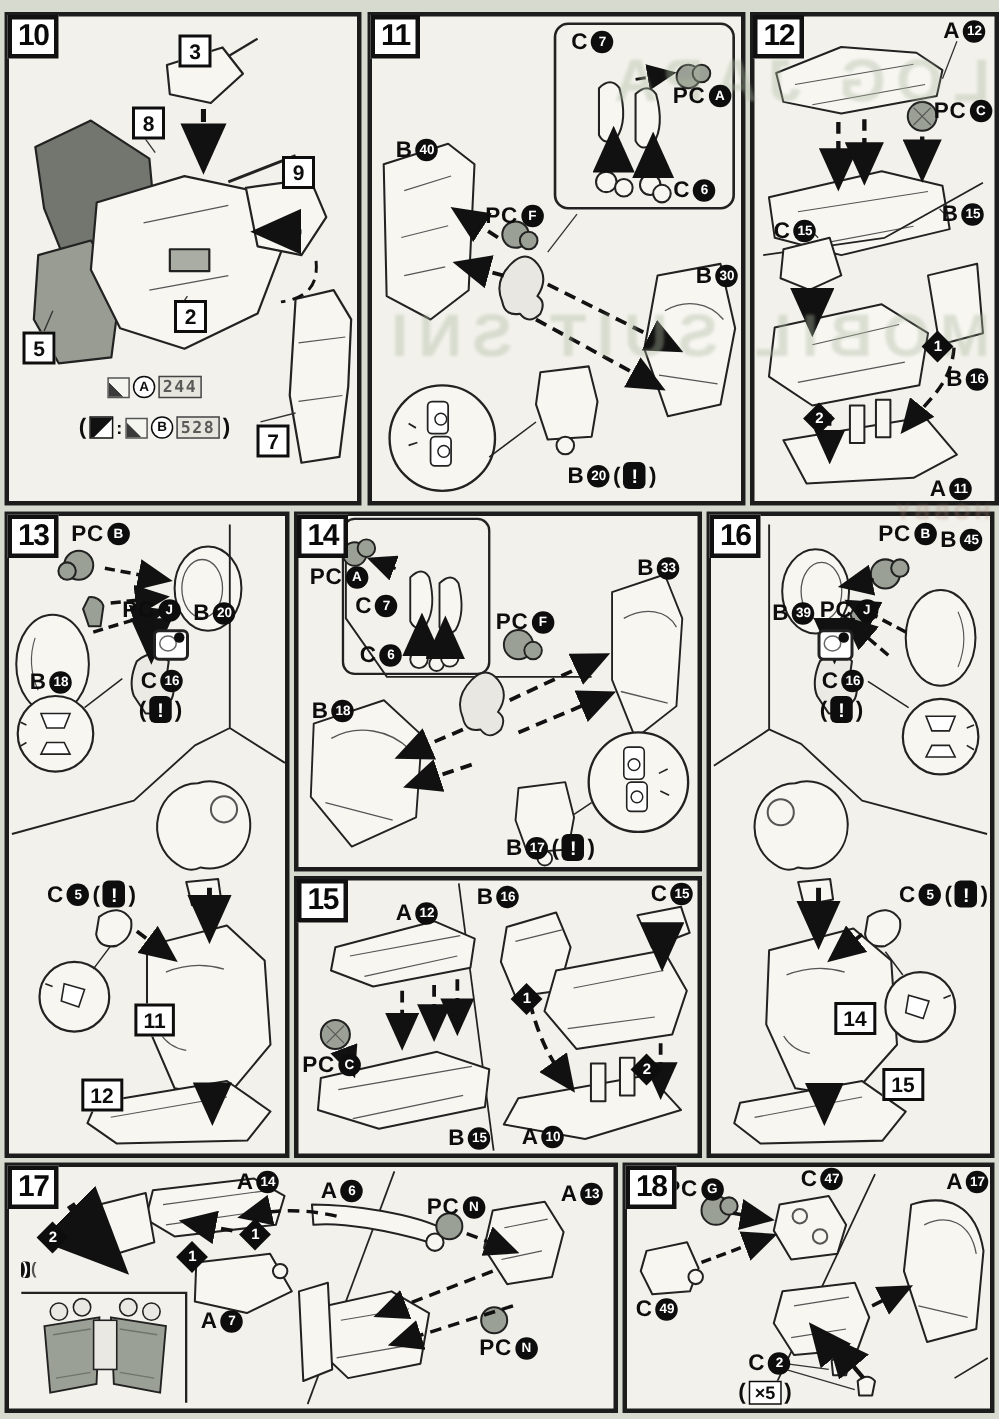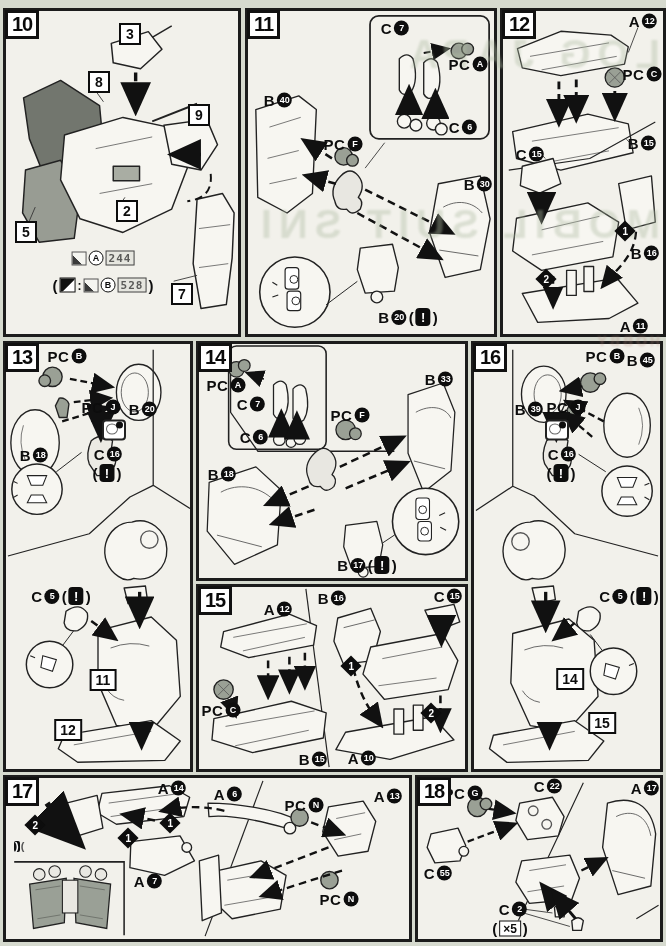--- a/index.html
+++ b/index.html
@@ -751,29 +751,29 @@
       <path d="M162,146 L140,120" stroke="#111" stroke-width="3" fill="none" marker-end="url(#a18)"></path>
       <path d="M108,136 L138,140 M108,140 L156,154" stroke="#333" stroke-width="0.9" fill="none"></path>
     </svg>
     <div class="labels">
         <span class="lbl" style="left: 45px; top: 15px;">
           <span class="plet">PC</span>
           <span class="circ">G</span>
         </span>
         <span class="lbl" style="left: 130px; top: 8px;">
           <span class="plet">C</span>
-          <span class="circ">22</span>
+          <span class="circ">47</span>
         </span>
         <span class="lbl" style="left: 227px; top: 10px;">
           <span class="plet">A</span>
           <span class="circ">17</span>
         </span>
         <span class="lbl" style="left: 20px; top: 95px;">
           <span class="plet">C</span>
-          <span class="circ">55</span>
+          <span class="circ">49</span>
         </span>
         <span class="lbl" style="left: 95px; top: 131px;">
           <span class="plet">C</span>
           <span class="circ">2</span>
         </span>
         <span class="lbl" style="left: 92px; top: 150px;">
           <span class="par">(</span>
           <span class="mbox">×5</span>
           <span class="par">)</span>
         </span>

